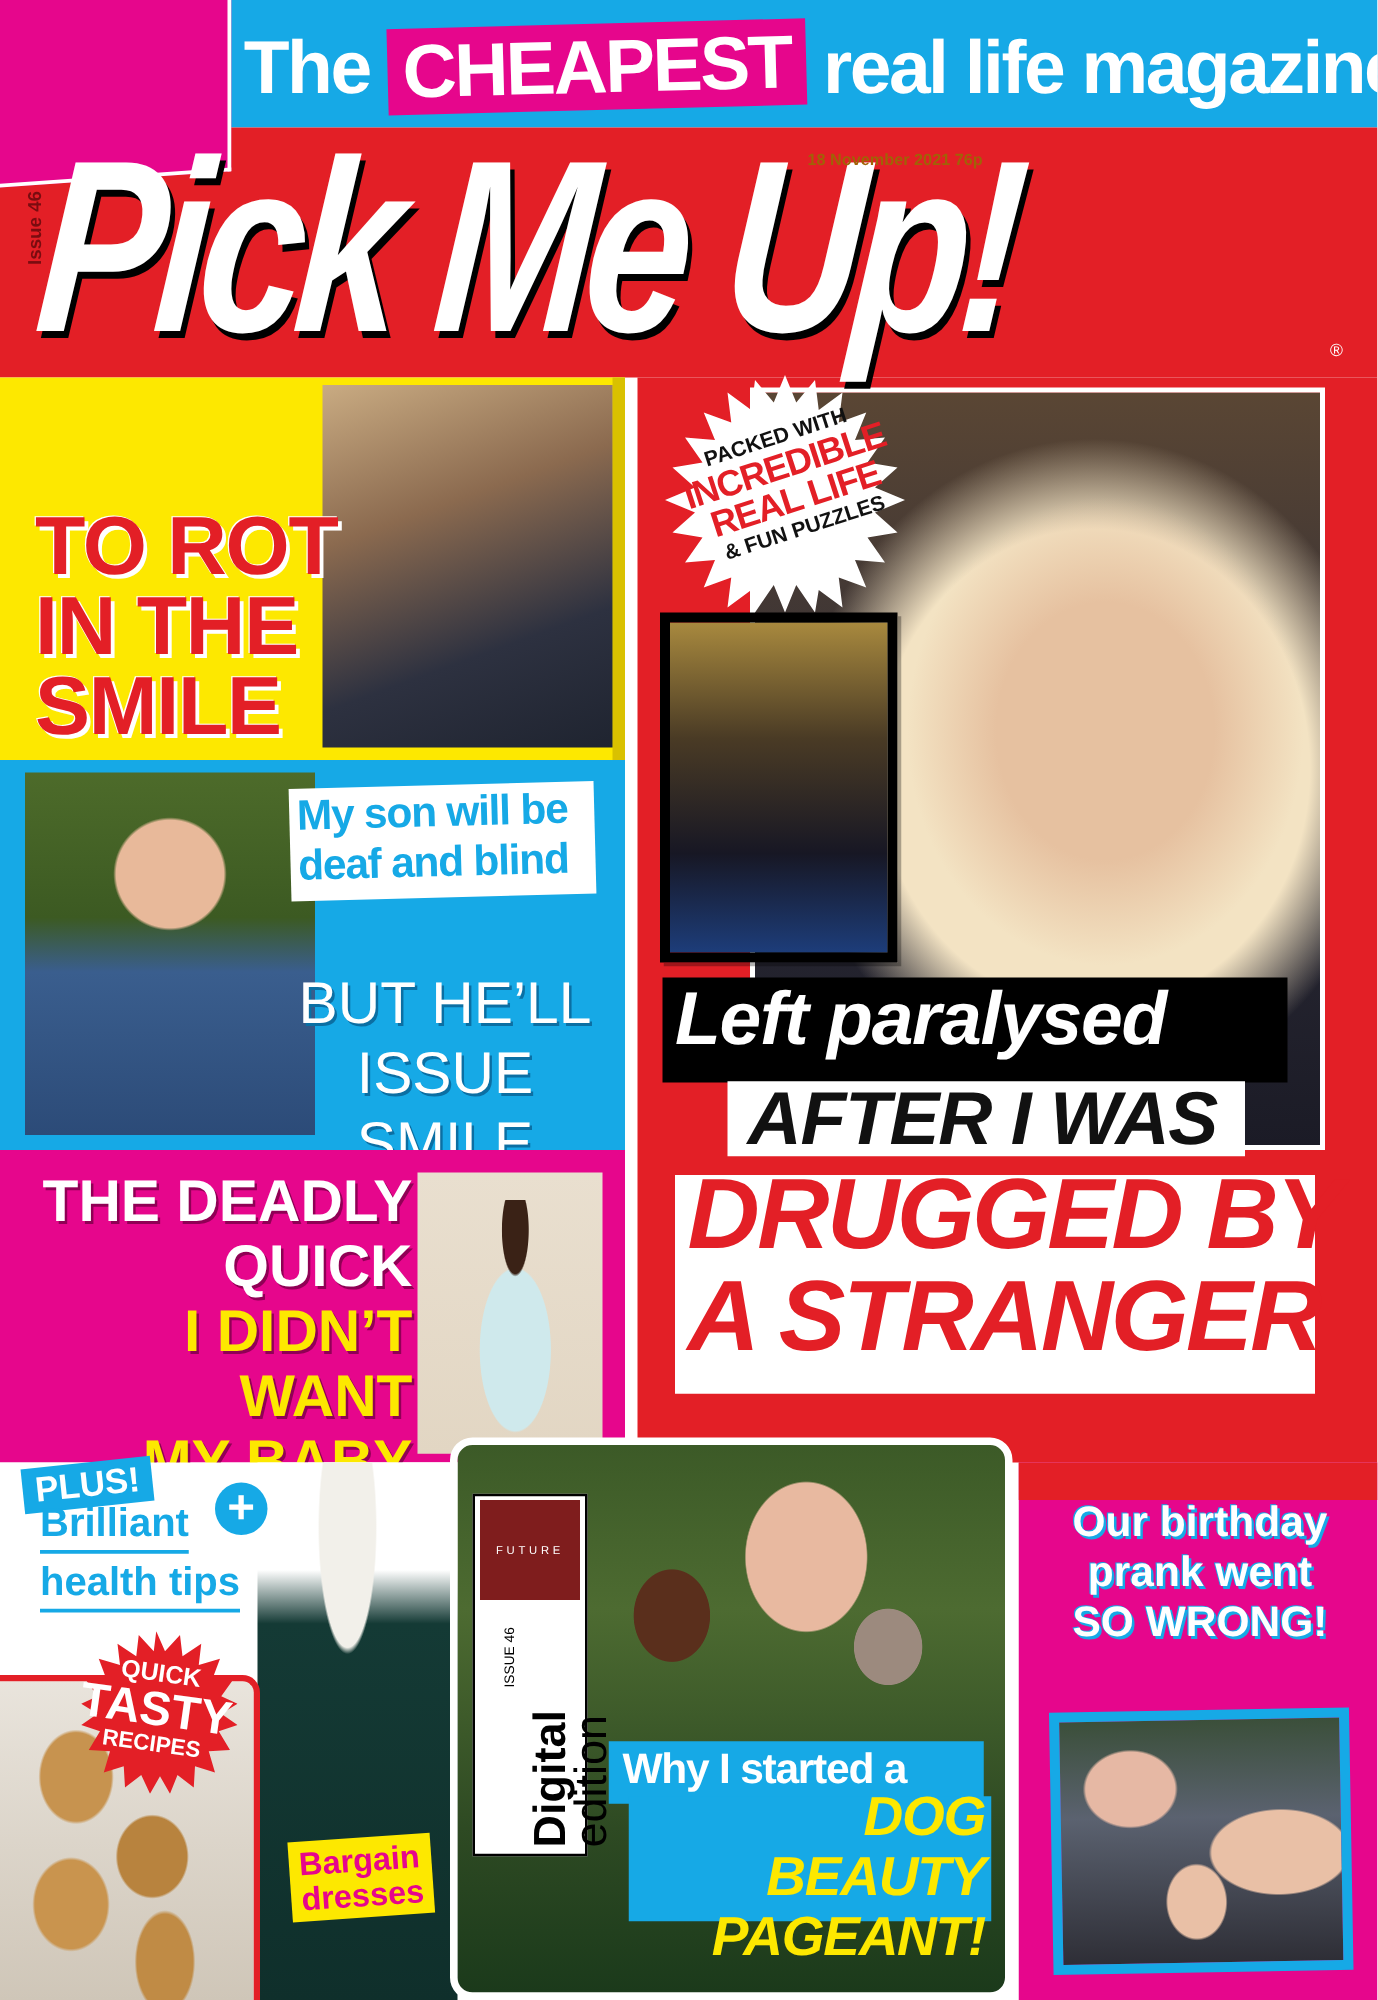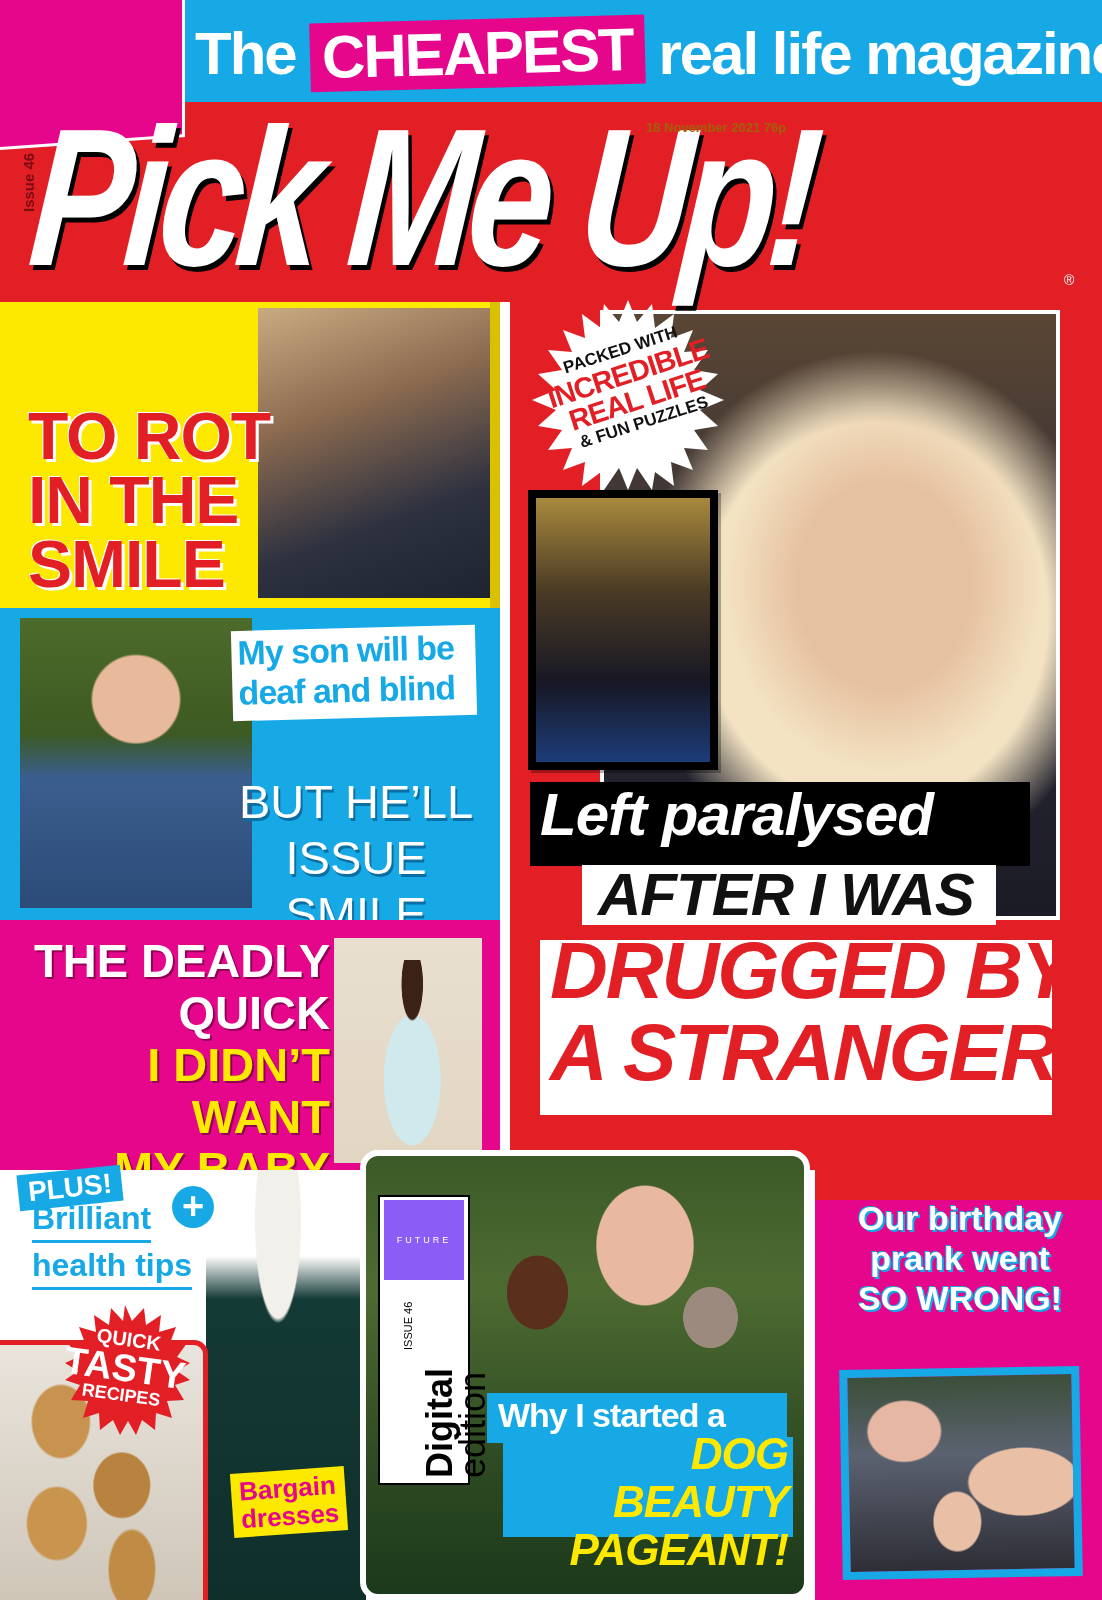--- a/index.html
+++ b/index.html
@@ -59,21 +59,21 @@
   #quick-text .q1{display:block;font-size:20px;}
   #quick-text .q2{display:block;font-size:38px;line-height:34px;}
   #quick-text .q3{display:block;font-size:18px;}
   #dress-photo{left:206px;top:1170px;width:160px;height:430px;background:radial-gradient(ellipse at 45% 12%,#f2f0ea 0 18%,transparent 19%),radial-gradient(ellipse at 45% 15%,#e8c8b0 0 8%,transparent 9%),linear-gradient(180deg,#fff 0%,#fff 20%,#143a35 30%,#0f2f2b 100%);}
   #bargain{left:232px;top:1470px;background:#fde800;color:#e6068c;font-size:26px;line-height:28px;font-weight:bold;padding:4px 8px;transform:rotate(-4deg);}
   #dog-panel{left:360px;top:1150px;width:450px;height:450px;background:linear-gradient(180deg,#3c5a27 0%,#4d6b31 30%,#2e4a23 70%,#1b3a1b 100%);border:6px solid #fff;border-radius:18px;}
   #dog-woman{left:560px;top:1160px;width:170px;height:190px;background:radial-gradient(ellipse at 50% 45%,#e8b9a0 0 40%,transparent 41%);}
   #dog1{left:490px;top:1235px;width:95px;height:115px;background:radial-gradient(ellipse at 50% 50%,#5a2f1c 0 45%,transparent 46%);}
   #dog2{left:668px;top:1270px;width:85px;height:95px;background:radial-gradient(ellipse at 50% 50%,#9c8a7e 0 45%,transparent 46%);}
   #digital{left:378px;top:1195px;width:92px;height:290px;background:#fff;border:2px solid #000;}
-  #future-box{left:384px;top:1200px;width:80px;height:80px;background:#8b5cf6;color:#fff;font-size:9px;letter-spacing:3px;text-align:center;line-height:80px;}
+  #future-box{left:384px;top:1200px;width:80px;height:80px;background:#7f1d1d;color:#fff;font-size:9px;letter-spacing:3px;text-align:center;line-height:80px;}
   #issue46-v{left:402px;top:1350px;transform:rotate(-90deg);transform-origin:0 0;font-size:11px;color:#000;white-space:nowrap;}
   #digital-word{left:422px;top:1478px;transform:rotate(-90deg);transform-origin:0 0;font-size:36px;font-weight:bold;color:#000;white-space:nowrap;line-height:36px;}
   #edition-word{left:458px;top:1478px;transform:rotate(-90deg);transform-origin:0 0;font-size:36px;color:#000;white-space:nowrap;line-height:30px;}
   #whyi-box{left:487px;top:1393px;width:300px;height:50px;background:#16a9e6;}
   #dog-box{left:503px;top:1437px;width:290px;height:100px;background:#16a9e6;}
   #whyi-text{left:498px;top:1396px;font-size:34px;font-weight:bold;color:#fff;white-space:nowrap;letter-spacing:-1px;}
   #dog-text{left:512px;top:1430px;width:276px;text-align:right;font-size:44px;line-height:48px;font-weight:bold;font-style:italic;color:#fde800;letter-spacing:-1px;}
   #prank-panel{left:815px;top:1170px;width:287px;height:430px;background:#e6068c;border-top:30px solid #e31f26;}
   #prank-text{left:825px;top:1198px;width:270px;text-align:center;font-size:34px;line-height:40px;font-weight:bold;color:#fff;text-shadow:2px 2px 0 #16a9e6,-1px -1px 0 #16a9e6;}
   #prank-photo{left:841px;top:1368px;width:240px;height:210px;background:radial-gradient(ellipse at 25% 28%,#e6b8a4 0 15%,transparent 16%),radial-gradient(ellipse at 78% 55%,#e9c0a6 0 22%,transparent 23%),radial-gradient(ellipse at 48% 75%,#e9c0a6 0 14%,transparent 15%),linear-gradient(180deg,#3b4f3a 0%,#5b6270 40%,#2e2e36 100%);border:8px solid #16a9e6;transform:rotate(-1deg);}

